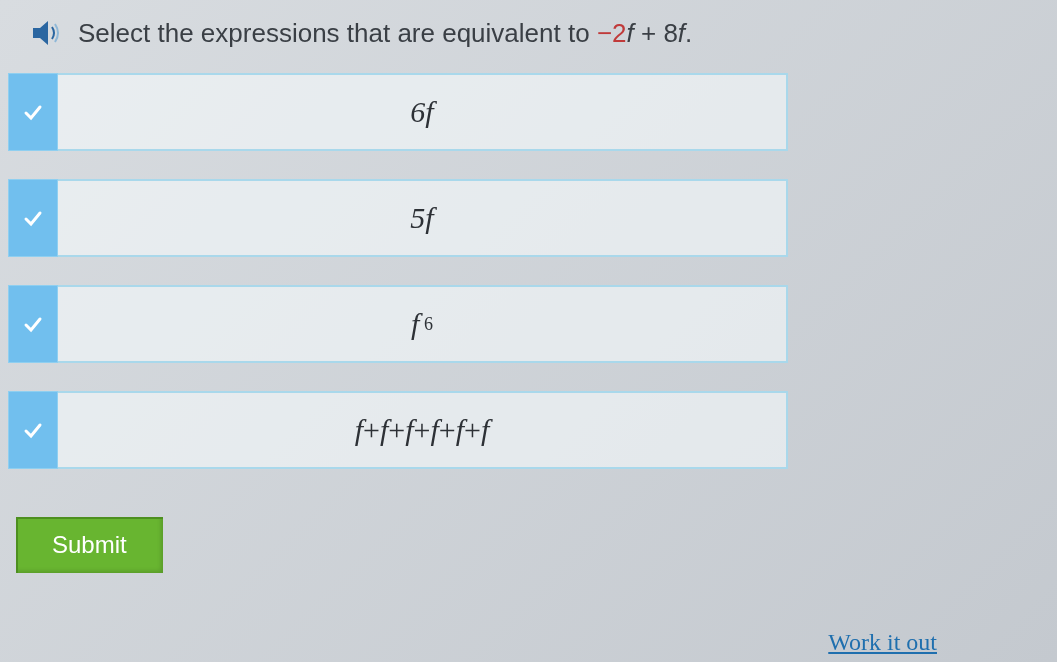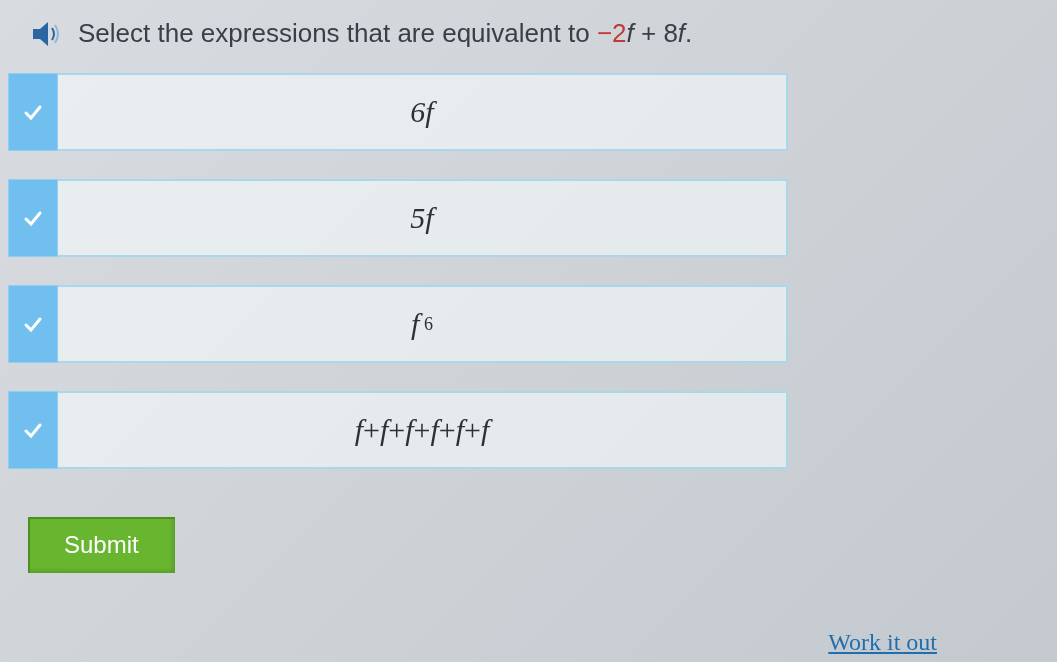--- a/index.html
+++ b/index.html
@@ -6,21 +6,21 @@
   body {
     width: 1057px;
     height: 662px;
     background: linear-gradient(135deg, #d8dce0 0%, #c4c9cf 100%);
     font-family: "Segoe UI", Verdana, sans-serif;
     position: relative;
     overflow: hidden;
   }
   .question-row {
     display: flex;
-    align-items: flex-end;
+    align-items: flex-start;
     padding: 18px 0 24px 30px;
     border-radius: 20px;
   }
   .speaker {
     width: 34px;
     height: 30px;
     margin-right: 14px;
     display: flex;
     align-items: center;
     justify-content: center;
@@ -60,21 +60,21 @@
     align-items: center;
     justify-content: center;
     font-size: 30px;
     color: #2d3136;
     font-style: italic;
     font-family: Georgia, "Times New Roman", serif;
     position: relative;
   }
   .submit-row {
     margin-top: 48px;
-    padding-left: 28px;
+    padding-left: 16px;
     text-decoration: underline;
   }
   .submit-btn {
     background: #68b530;
     color: #fff;
     border: none;
     padding: 14px 36px;
     font-size: 24px;
     cursor: pointer;
     box-shadow: 2px 2px 0 #4d8f1f inset, -2px -2px 4px rgba(0,0,0,0.15) inset;

